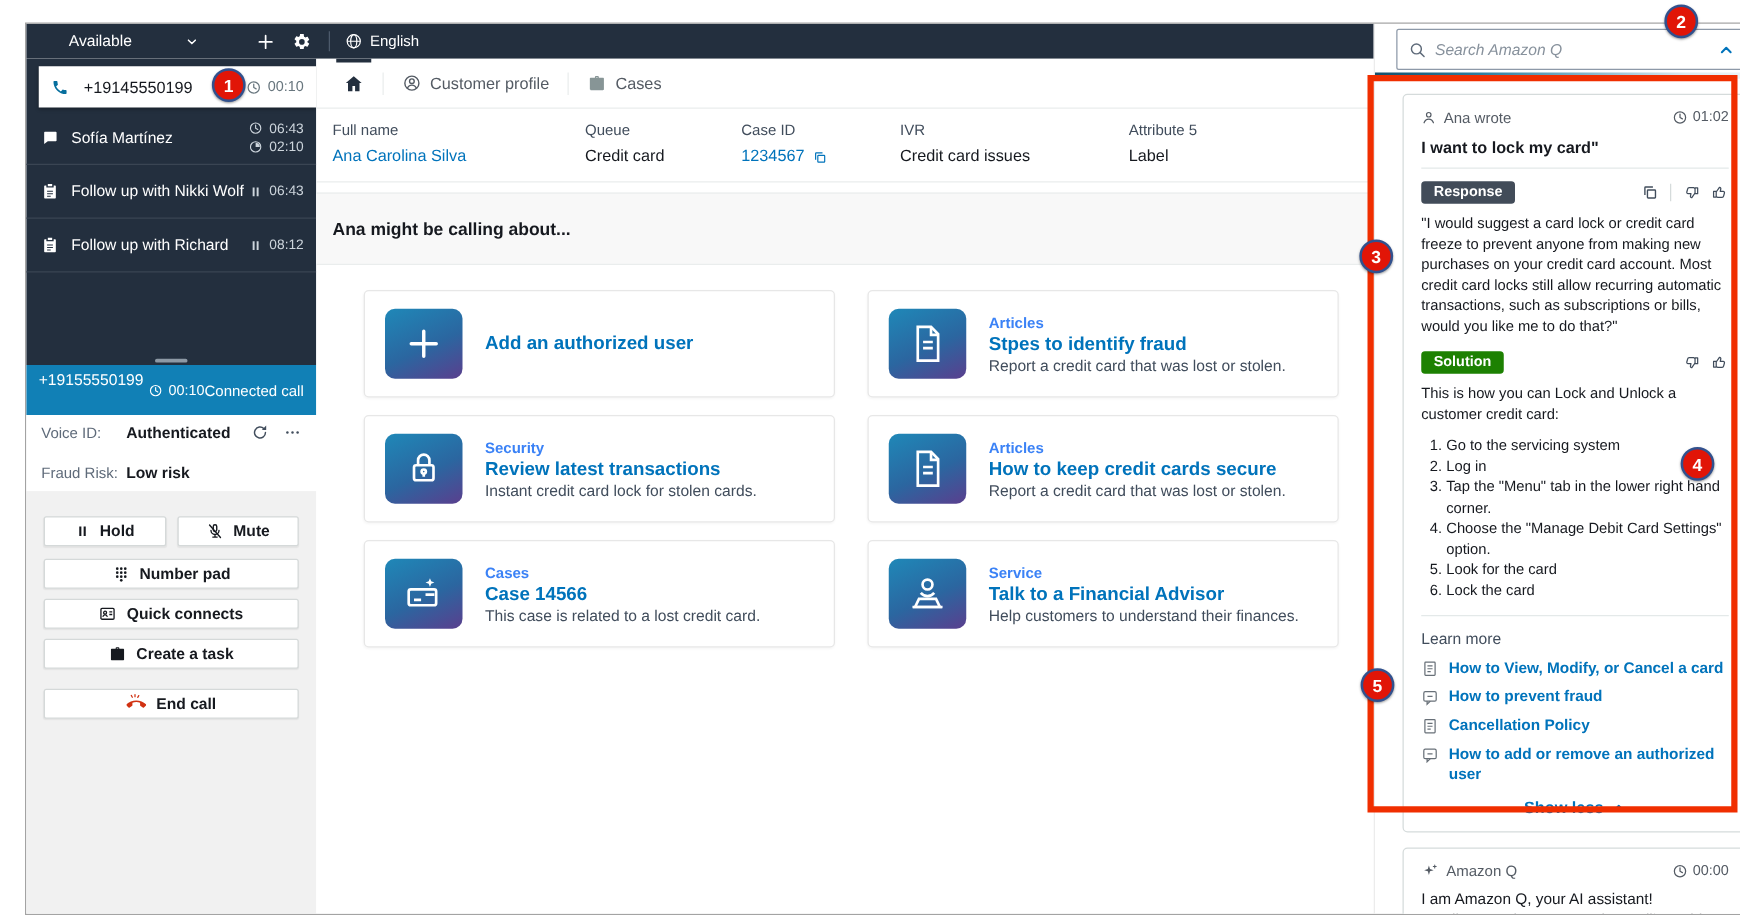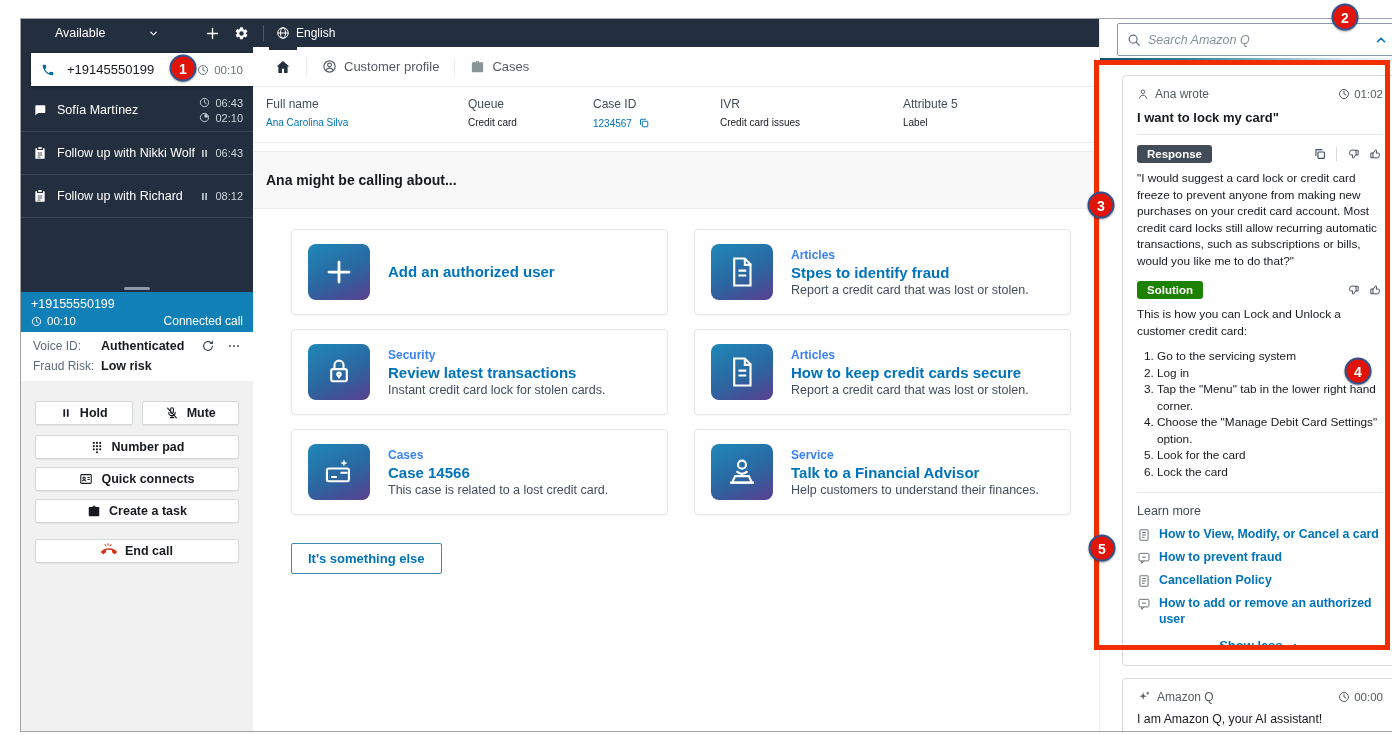--- a/index.html
+++ b/index.html
@@ -21,26 +21,26 @@
   .call-row { height:43px; display:flex; align-items:center; padding:0 10px 0 12px; border-bottom:1px solid #3a4553; color:#fff; font-size:12.5px; cursor:pointer; }
   .call-row .nm { margin-left:10px; }
   .call-row-selected { margin:6px 0 3px 10px; height:33px; background:#fff; color:#16191f; display:flex; align-items:center; padding:0 10px; box-shadow:0 1px 3px rgba(0,0,0,.35); font-size:13px; cursor:pointer;text-align:right; }
   .call-row-selected .nm { margin-left:12px; }
   .row-right { margin-left:auto; display:flex; align-items:center; gap:5px; font-size:11px; color:#cdd5dc; }
   .row-right.sel { color:#68767e; font-size:11.5px; }
   .row-right-stack { margin-left:auto; display:flex; flex-direction:column; gap:3px; align-items:flex-end; }
   .row-right-stack .tline { display:flex; align-items:center; gap:5px; font-size:11px; color:#cdd5dc; }
   .resize-strip { height:8px; background:#232f3e; display:flex; align-items:center; justify-content:center; }
   .resize-pill { width:26px; height:3px; border-radius:2px; background:#8d99a5; cursor:row-resize; }
-  .call-banner { height:40px; background:#1180b6; color:#fff; padding:5px 10px 4px 10px; display:flex; flex-direction:column; justify-content:space-between; }
+  .call-banner { height:40px; background:#1180b6; color:#fff; padding:5px 10px 4px 10px; display:flex; flex-direction:row; justify-content:space-between; }
   .cb-num { font-size:12.5px; }
   .cb-row { display:flex; align-items:center; font-size:11.5px; }
   .cb-status { margin-left:auto; font-size:12px; }
   .voiceid { background:#fff; padding:7px 12px 8px 12px; }
-  .vid-row { display:flex; align-items:center; margin-bottom:6px; }
+  .vid-row { display:flex; align-items:center; margin-bottom:18px; }
   .vid-label { font-size:12px; color:#5f6b7a; width:68px; }
   .vid-value { font-size:12.5px; font-weight:bold; color:#16191f; }
   .vid-icons { margin-left:auto; display:flex; align-items:center; gap:12px; color:#414d5c; }
   .controls { flex:1; background:#f1f1f1; padding:20px 14px 0 14px; }
   .btn { background:#fff; border:1px solid #d5d9d9; border-radius:2px; height:24px; display:flex; align-items:center; justify-content:center; gap:8px; font-size:12.5px; font-weight:bold; color:#16191f; box-shadow:0 1px 1px rgba(0,0,0,.06); cursor:pointer; }
   .btn-pair { display:flex; gap:9px; margin-bottom:10px; }
   .btn-pair .btn { flex:1; }
   .btn-block { margin-bottom:8px; }
   .btn-end { margin-top:16px; }
   .btn-end .red { color:#d13212; }
@@ -49,21 +49,21 @@
   .main { position:absolute; left:232px; top:28px; width:846px; bottom:0; background:#fff; }
   .tabs { height:40px; border-bottom:1px solid #eaeded; display:flex; align-items:center; padding-left:7px; }
   .tab { position:relative; height:40px; display:flex; align-items:center; gap:7px; padding:0 15px; color:#545b64; font-size:13px; cursor:pointer; }
   .tab.active::before { content:""; position:absolute; left:9px; right:9px; top:0; height:3px; background:#232f3e; }
   .tab.active { color:#232f3e; }
   .tab-div { width:1px; height:18px; background:#eaeded; }
   .fields { display:flex; padding:10px 0 13px 13px; border-bottom:1px solid #eaeded; }
   .field { padding-right:10px; }
   .f0{width:202px}.f1{width:125px}.f2{width:127px}.f3{width:183px}
   .f-label { font-size:12px; color:#414d5c; margin-bottom:6px; }
-  .f-value { font-size:10px; color:#16191f; display:flex; align-items:flex-end; gap:6px; }
+  .f-value { font-size:13px; color:#16191f; display:flex; align-items:flex-end; gap:6px; }
   .f-link { color:#0073bb; cursor:pointer; }
   .section-band { margin-top:8px; background:#f8f8f8; border-top:1px solid #eaeded; border-bottom:1px solid #eaeded; padding:20px 13px; font-weight:bold; font-size:14px; color:#16191f; }
   .cards { display:grid; grid-template-columns:377px 377px; column-gap:26px; row-gap:14px; padding:20px 0 0 38px; }
   .card { height:86px; border:1px solid #e7e7e7; border-radius:4px; background:#fff; display:flex; align-items:center; padding:0 16px; gap:18px; box-shadow:0 1px 2px rgba(0,0,0,.04); }
   .tile { flex:none; width:62px; height:56px; border-radius:8px; background:linear-gradient(155deg,#1f88b8 0%,#2b66a0 55%,#5a3f8e 100%); display:flex; align-items:center; justify-content:center; color:#fff; }
   .card-cat { font-size:12px; color:#3b82f6; margin-bottom:2px;font-weight:bold; }
   .card-title { font-size:15px; font-weight:bold; color:#0073bb; margin:1px 0 2px 0; cursor:pointer; }
   .card-desc { font-size:12.5px; color:#414d5c; }
   .something-else { display:inline-block; margin:28px 0 0 38px; border:1px solid #3d8ab8; border-radius:2px; background:#fff; color:#0073bb; font-weight:bold; font-size:13px; padding:7px 16px; cursor:pointer; }
 
@@ -585,21 +585,20 @@
               </svg>
           </div>
           <div>
             <div class="card-cat">Service</div>
             <div class="card-title">Talk to a Financial Advisor</div>
             <div class="card-desc">Help customers to understand their finances.</div>
           </div>
         </div>
       </div>
 
-      <div class="something-else">It's something else</div>
     </div>
 
     <div class="qpanel">
       <div class="qsearch">
         <svg class="ic" style="color:#5f6b7a">
             <use href="#i-search"></use>
           </svg>
         <input type="text" placeholder="Search Amazon Q" style="">
         <svg class="ic" style="color:#0073bb;cursor:pointer">
             <use href="#i-chevup"></use>

